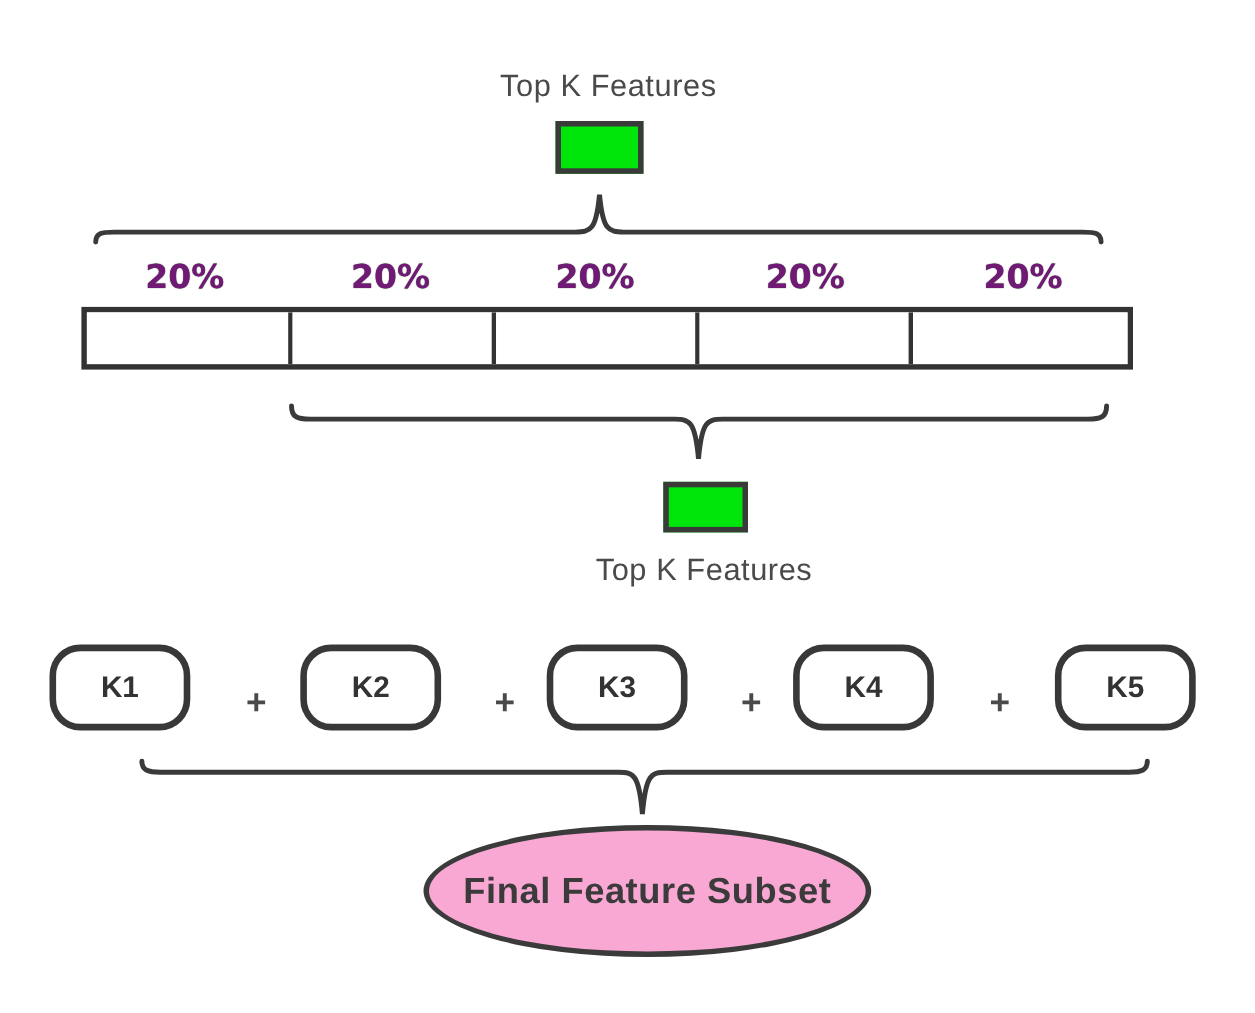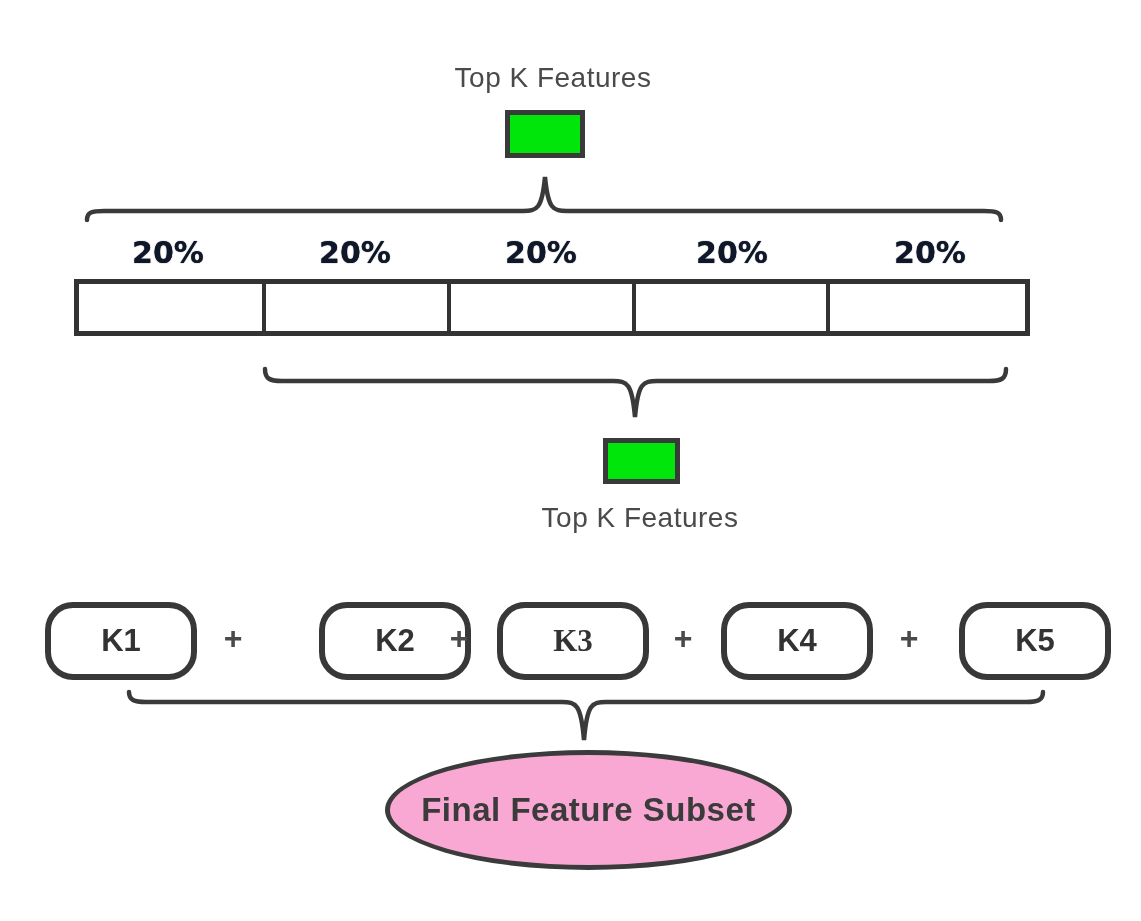--- a/index.html
+++ b/index.html
@@ -26,21 +26,21 @@
     letter-spacing: 0.5px;
   }
 
   .green-swatch {
     box-sizing: border-box;
     background: #00e60a;
     border: 5px solid #3a3a3a;
   }
 
   .pct-label {
-    color: #0f172a;
+    color: #701a75;
     font-family: "DejaVu Sans", sans-serif;
     font-weight: bold;
     font-size: 30px;
     line-height: 34px;
     transform: translateX(-50%);
     text-shadow: 0 0 1px #2e2e2e;
     white-space: nowrap;
   }
 
   .feature-bar {
@@ -51,31 +51,31 @@
     height: 57px;
     border: 5px solid #333333;
     background: #ffffff;
     display: flex;
   }
   .bar-seg { height: 100%; background: #ffffff; }
   .bar-seg.divided { border-right: 4px solid #333333; }
 
   .k-box {
     box-sizing: border-box;
-    top: 602px;
-    width: 152px;
+    top: 586px;
+    width: 128px;
     height: 78px;
     background: #ffffff;
     border: 6px solid #383838;
     border-radius: 28px;
     display: flex;
     align-items: center;
     justify-content: center;
     font-weight: bold;
-    font-size: 31px;
+    font-size: 27px;
     color: #333333;
   }
 
   .plus-sign {
     top: 619px;
     font-size: 32px;
     line-height: 38px;
     font-weight: 600;
     color: #4a4a4a;
     transform: translateX(-50%);
@@ -133,23 +133,23 @@
     <div class="bar-seg divided" style="flex:196 0 0;"></div>
     <div class="bar-seg" style="flex:200 0 0;"></div>
   </div>
 
   <div class="abs green-swatch" style="left:603px; top:438px; width:77px; height:46px;"></div>
 
   <div class="abs title-text" style="left:640px; top:502px;">Top K Features</div>
 
   <div class="abs k-box" style="left:45px;">K1</div>
   <div class="abs plus-sign" style="left:233px;">+</div>
-  <div class="abs k-box" style="left:273px;margin-left:46px;">K2</div>
+  <div class="abs k-box" style="left:273px;">K2</div>
   <div class="abs plus-sign" style="left:459px;">+</div>
-  <div class="abs k-box" style="left:497px;font-family:Liberation Serif, serif;">K3</div>
+  <div class="abs k-box" style="left:497px;">K3</div>
   <div class="abs plus-sign" style="left:683px;">+</div>
   <div class="abs k-box" style="left:721px;">K4</div>
   <div class="abs plus-sign" style="left:909px;">+</div>
   <div class="abs k-box" style="left:947px;margin-left:12px;">K5</div>
 
   <div class="abs final-ellipse">Final Feature Subset</div>
 
 </div>
 
 </body></html>

